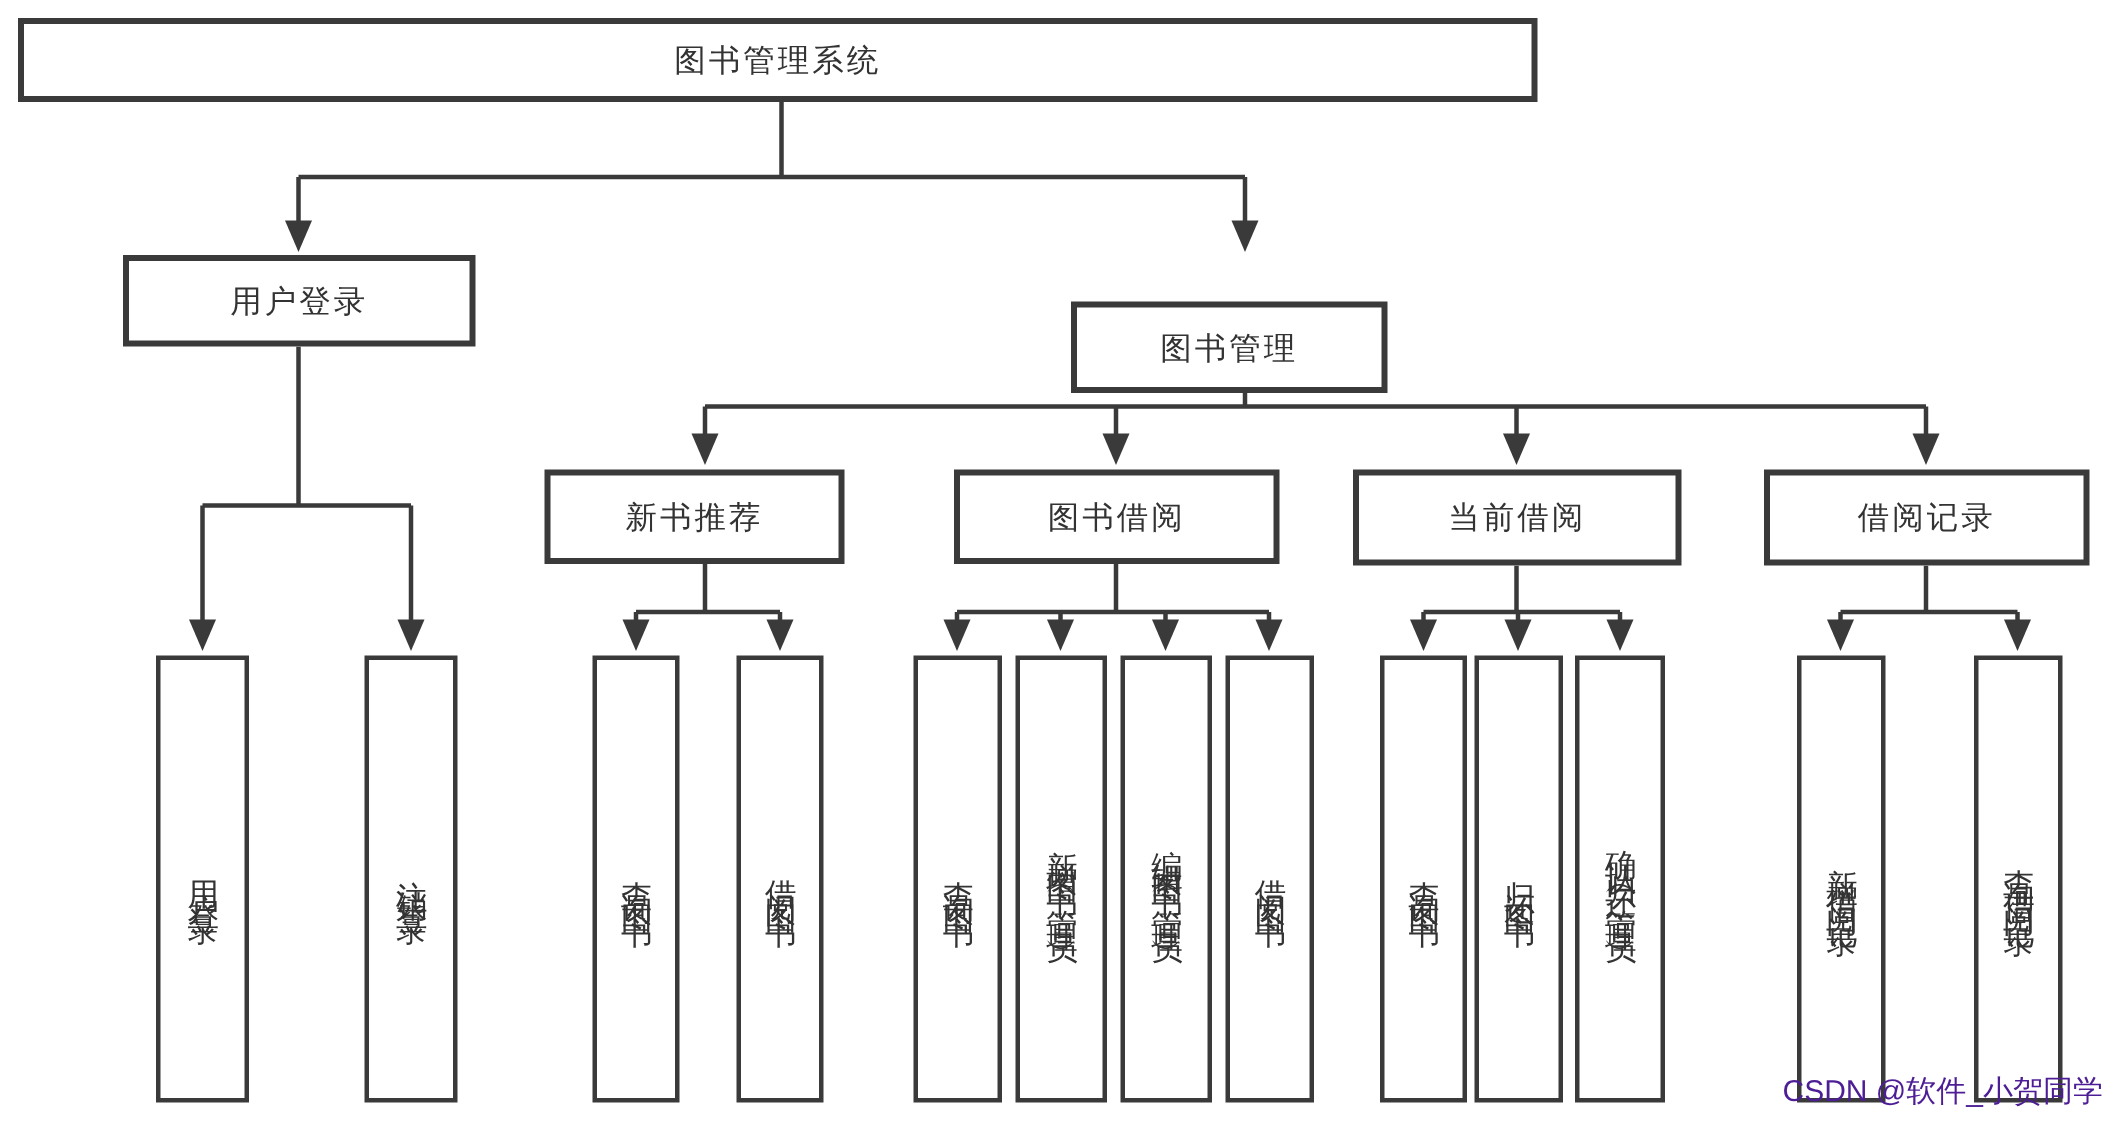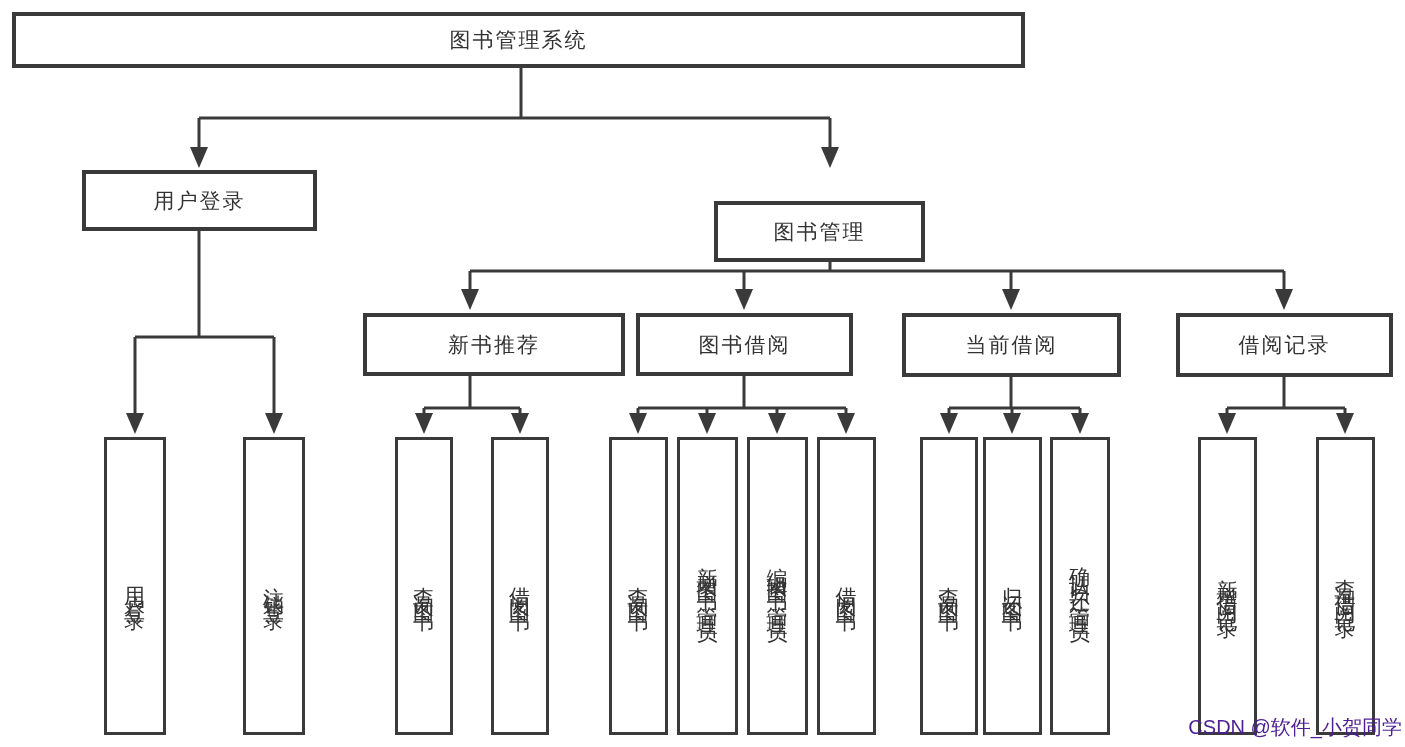--- a/index.html
+++ b/index.html
@@ -17,21 +17,21 @@
   .vtext{
     writing-mode:vertical-rl;text-orientation:mixed;
     letter-spacing:8px;line-height:1;font-size:21px;white-space:nowrap;
   }
   
   #n-root{left:12px;top:12px;width:1013px;height:56px;}
   
   #n-user-login{left:82px;top:170px;width:235px;height:61px;}
   #n-book-mgmt{left:714px;top:171px;width:211px;height:61px;margin-top:30px;}
   
-  #n-new-book{left:363px;top:313px;width:262px;height:63px;}
+  #n-new-book{left:363px;top:313px;width:200px;height:63px;}
   #n-book-borrow{left:636px;top:313px;width:217px;height:63px;}
   #n-current-borrow{left:902px;top:313px;width:219px;height:64px;}
   #n-records{left:1176px;top:313px;width:217px;height:64px;}
   
   #lf1{left:104px;width:62px;}
   #lf2{left:243px;width:62px;}
   #lf3{left:395px;width:58px;}
   #lf4{left:491px;width:58px;}
   #lf5{left:609px;width:59px;}
   #lf6{left:677px;width:61px;}

